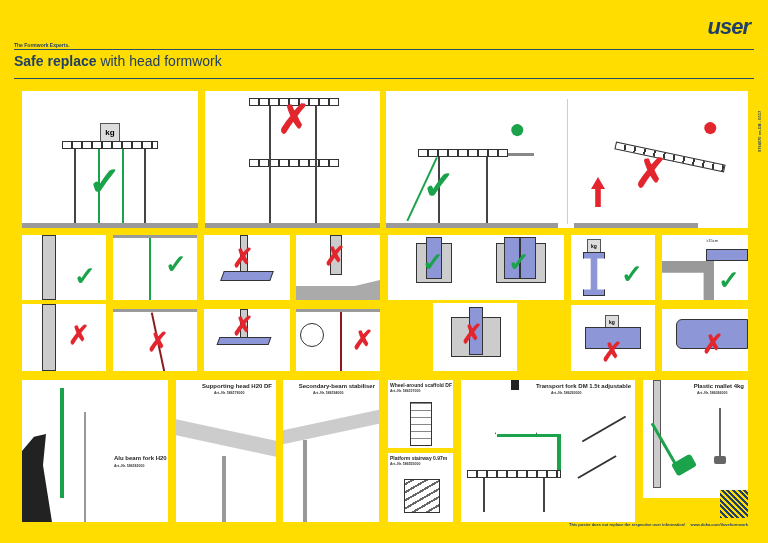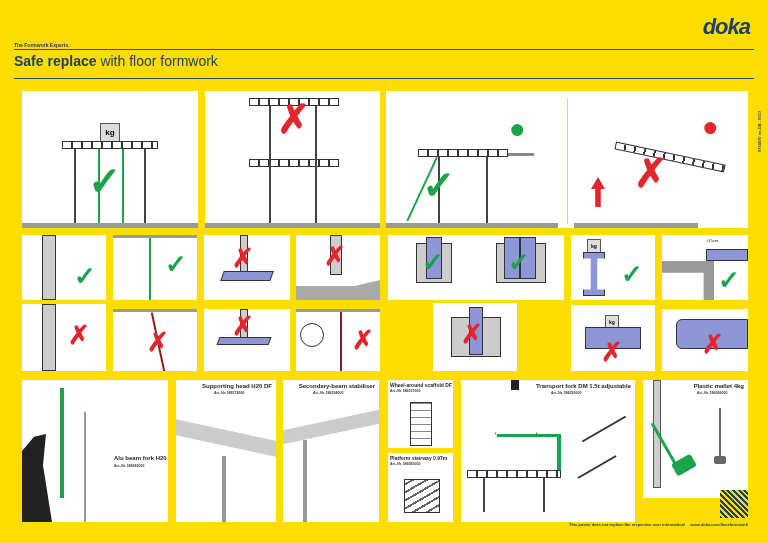--- a/index.html
+++ b/index.html
@@ -23,24 +23,24 @@
   .prop{position:absolute;width:2px;background:#444;}
   .footer{right:20px;bottom:16px;font-size:4px;font-weight:bold;color:#1f3f66;}
   .qr{position:absolute;background:repeating-linear-gradient(45deg,#1f3f66 0 2px,#ffdd00 2px 4px),#1f3f66;}
   .blue-block{position:absolute;background:#8d96d6;border:1px solid #333;box-sizing:border-box;}
   .grey-block{position:absolute;background:#ccc;border:1px solid #333;box-sizing:border-box;}
   .kg{position:absolute;background:#ddd;border:1px solid #555;font-size:8px;font-weight:bold;color:#000;text-align:center;}
 </style>
 </head>
 <body>
 
-<div class="abs logo">doka</div>
+<div class="abs logo">user</div>
 <div class="abs tagline">The Formwork Experts.</div>
 <div class="rule" style="top:49px;"></div>
-<div class="abs title"><b>Safe replace</b><span> with floor formwork</span></div>
+<div class="abs title"><b>Safe replace</b><span> with head formwork</span></div>
 <div class="rule" style="top:78px;"></div>
 <div class="abs sideref">9764070 en-GB - 0517</div>
 
 <div class="panel" style="left:22px;top:91px;width:176px;height:137px;">
   <div class="kg" style="left:78px;top:32px;width:18px;height:18px;line-height:18px;">kg</div>
   <div class="beam" style="left:40px;top:50px;width:96px;"></div>
   <div class="prop" style="left:52px;top:58px;height:74px;"></div>
   <div class="prop" style="left:76px;top:58px;height:74px;background:#1aa34a;"></div>
   <div class="prop" style="left:100px;top:58px;height:74px;background:#1aa34a;"></div>
   <div class="prop" style="left:122px;top:58px;height:74px;"></div>

